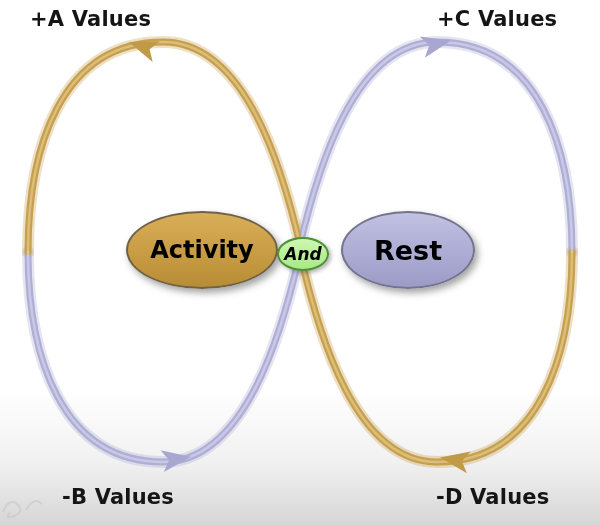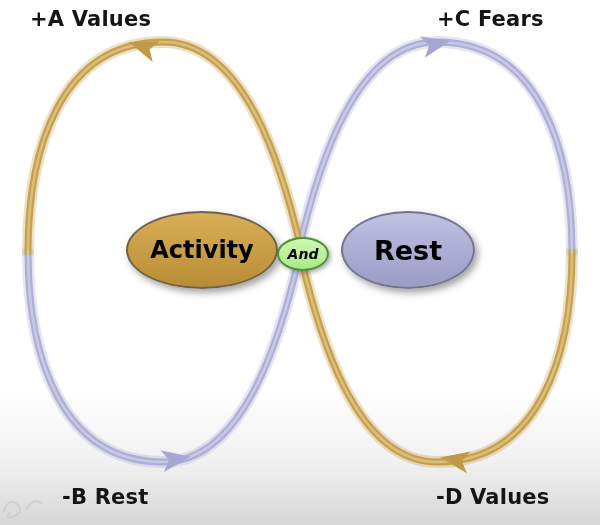--- a/index.html
+++ b/index.html
@@ -25,21 +25,21 @@
   .oval{
     position:absolute;z-index:3;display:flex;align-items:center;justify-content:center;
     border-radius:50%;font-weight:bold;color:#000;
   }
   .oval-activity{
     left:126px;top:211px;width:148px;height:74px;font-size:24px;
     background:linear-gradient(180deg,#d9ae58 0%,#c3973e 70%,#b68c37 100%);
     border:2px solid #6f6147;box-shadow:3px 4px 7px rgba(50,50,50,.45);
   }
   .oval-and{
-    left:277px;top:237px;width:48px;height:30px;font-size:14px;font-style:italic;
+    left:277px;top:237px;width:48px;height:30px;font-size:17px;font-style:italic;
     background:linear-gradient(180deg,#cdf7b0 0%,#a9e986 100%);
     border:2px solid #4e8f38;box-shadow:2px 2px 4px rgba(50,50,50,.4);z-index:4;
   }
   .oval-rest{
     left:341px;top:211px;width:130px;height:74px;font-size:27px;
     background:linear-gradient(180deg,#c1c1e2 0%,#a6a6d0 70%,#9b9bc7 100%);
     border:2px solid #73738f;box-shadow:3px 4px 7px rgba(50,50,50,.45);justify-content:center;
   }
 </style>
 </head>
@@ -67,22 +67,22 @@
 
     <path class="arrow-gold" d="M15 0 L-14 -11 L-7 0 L-14 11 Z" transform="translate(143,47) rotate(199)"></path>
     <path class="arrow-lav" d="M15 0 L-14 -11 L-7 0 L-14 11 Z" transform="translate(176,459) rotate(-9)"></path>
     <path class="arrow-lav" d="M15 0 L-14 -11 L-7 0 L-14 11 Z" transform="translate(436,44) rotate(-13)"></path>
     <path class="arrow-gold" d="M15 0 L-14 -11 L-7 0 L-14 11 Z" transform="translate(455,460) rotate(190)"></path>
 
     <path d="M3 512 q7 -16 15 -7 q6 7 -4 11 q-10 4 -4 -4 m16 -2 q8 -14 16 -6" stroke="#c7c7c7" stroke-width="2" fill="none" opacity="0.65"></path>
   </svg>
 
   <div class="corner-label" style="left:30px;top:7px">+A Values</div>
-  <div class="corner-label" style="left:437px;top:7px">+C Fears</div>
-  <div class="corner-label" style="left:62px;top:485px">-B Rest</div>
+  <div class="corner-label" style="left:437px;top:7px">+C Values</div>
+  <div class="corner-label" style="left:62px;top:485px">-B Values</div>
   <div class="corner-label" style="left:436px;top:485px">-D Values</div>
 
   <div class="oval oval-activity">
     <span>Activity</span>
   </div>
   <div class="oval oval-and">
     <span>And</span>
   </div>
   <div class="oval oval-rest">
     <span>Rest</span>

